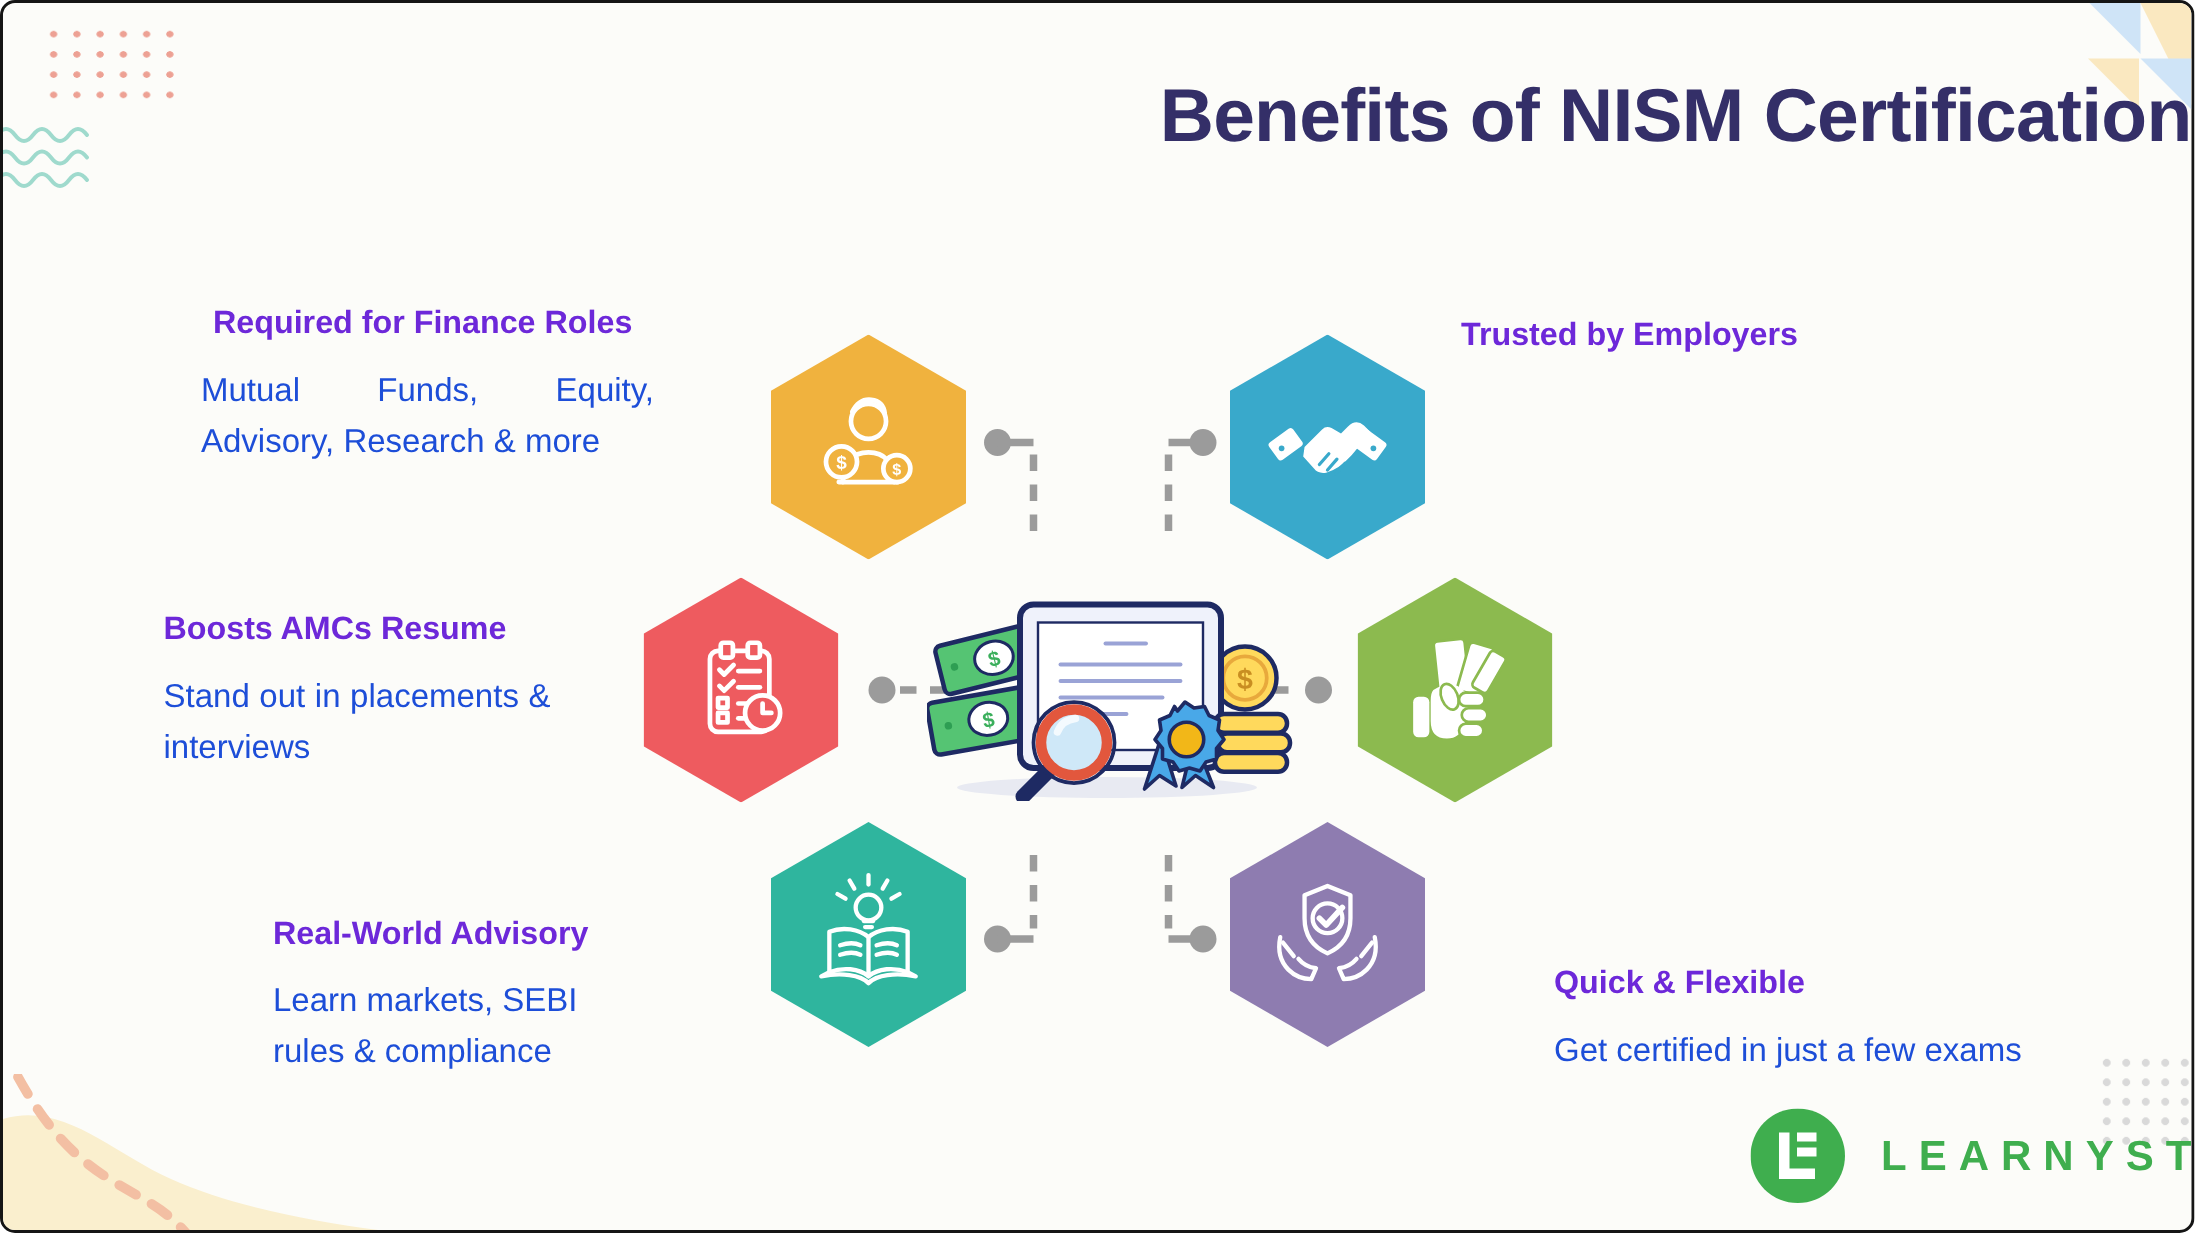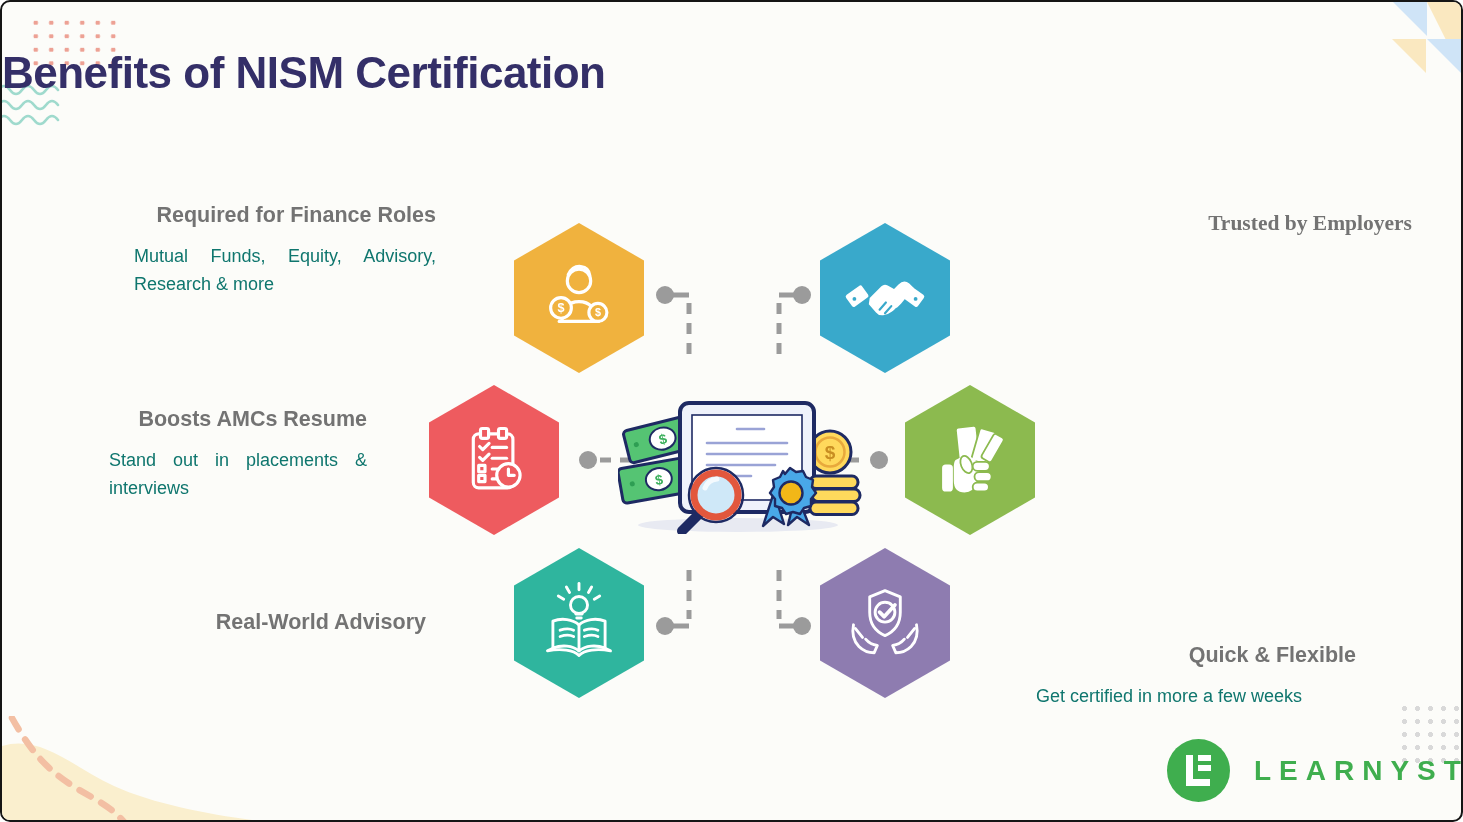--- a/index.html
+++ b/index.html
@@ -2,31 +2,31 @@
 <html><head>
 <meta charset="utf-8">
 <style>
   html,body{margin:0;padding:0;background:#ffffff;}
   .canvas{
     position:relative;width:1463px;height:822px;box-sizing:border-box;
     background:#FCFCF9;border:2px solid #151515;border-radius:10px;overflow:hidden;
     font-family:"Liberation Sans", sans-serif;
   }
   .title{
-    position:absolute;top:46px;left:0;right:0;text-align:left;
-    font-size:44px;font-weight:800;color:#342F68;letter-spacing:-0.5px;
+    position:absolute;top:46px;left:0;right:0;text-align:right;
+    font-size:50px;font-weight:800;color:#342F68;letter-spacing:-0.5px;
   }
   .benefit{position:absolute;}
-  .benefit h3{margin:0 0 15px 0;font-size:21.5px;font-weight:700;color:#737373;text-align:right;}
-  .benefit p{margin:0;font-size:18px;line-height:1.55;color:#0f766e;}
+  .benefit h3{margin:0 0 15px 0;font-size:21.5px;font-weight:700;color:#6d28d9;}
+  .benefit p{margin:0;font-size:22px;line-height:1.55;color:#1d4ed8;}
   .just p{text-align:justify;}
   .nowrap p{white-space:nowrap;}
   .b0{left:132px;top:201px;width:302px;}
   .b0 h3{padding-left:8px;}
-  .b1{left:1050px;top:209px;width:360px;font-family:Liberation Serif, serif;}
+  .b1{left:972px;top:209px;width:360px;}
   .b2{left:107px;top:405px;width:258px;}
   .b3{left:1120px;top:403px;width:256px;}
   .b4{left:180px;top:608px;width:244px;}
   .b5{left:1034px;top:602px;width:320px;margin-top:39px;}
   .hex{
     position:absolute;width:130px;height:150px;
     clip-path:polygon(50% 0,100% 25%,100% 75%,50% 100%,0 75%,0 25%);
     display:flex;align-items:center;justify-content:center;
   }
   .hex svg{width:90px;height:90px;display:block;}
@@ -89,24 +89,25 @@
   </div>
   <div class="benefit b1 nowrap">
     <h3>Trusted by Employers</h3>
   </div>
   <div class="benefit b2 just">
     <h3>Boosts AMCs Resume</h3>
     <p>Stand out in placements &amp; interviews</p>
   </div>
   <div class="benefit b4">
     <h3>Real-World Advisory</h3>
+    <p>Learn markets, SEBI rules &amp; compliance</p>
   </div>
   <div class="benefit b5 nowrap">
     <h3>Quick &amp; Flexible</h3>
-    <p>Get certified in more a few weeks</p>
+    <p>Get certified in just a few exams</p>
   </div>
 
   <div class="hex h0" style="background-color: rgb(240, 178, 62); color: rgb(240, 178, 62);">
     <svg viewBox="0 0 100 100">
       <g fill="none" stroke="#fff" stroke-width="3.5" stroke-linecap="round" stroke-linejoin="round">
         <circle cx="50" cy="31" r="13"></circle>
         <path d="M38,24 q5,-10 14,-9 q9,1 10,10"></path>
         <path d="M31,76 q1,-22 19,-22 q18,0 19,22"></path>
         <path d="M28,76 h44"></path>
         <circle cx="30" cy="61" r="11.5" fill="currentColor"></circle>

